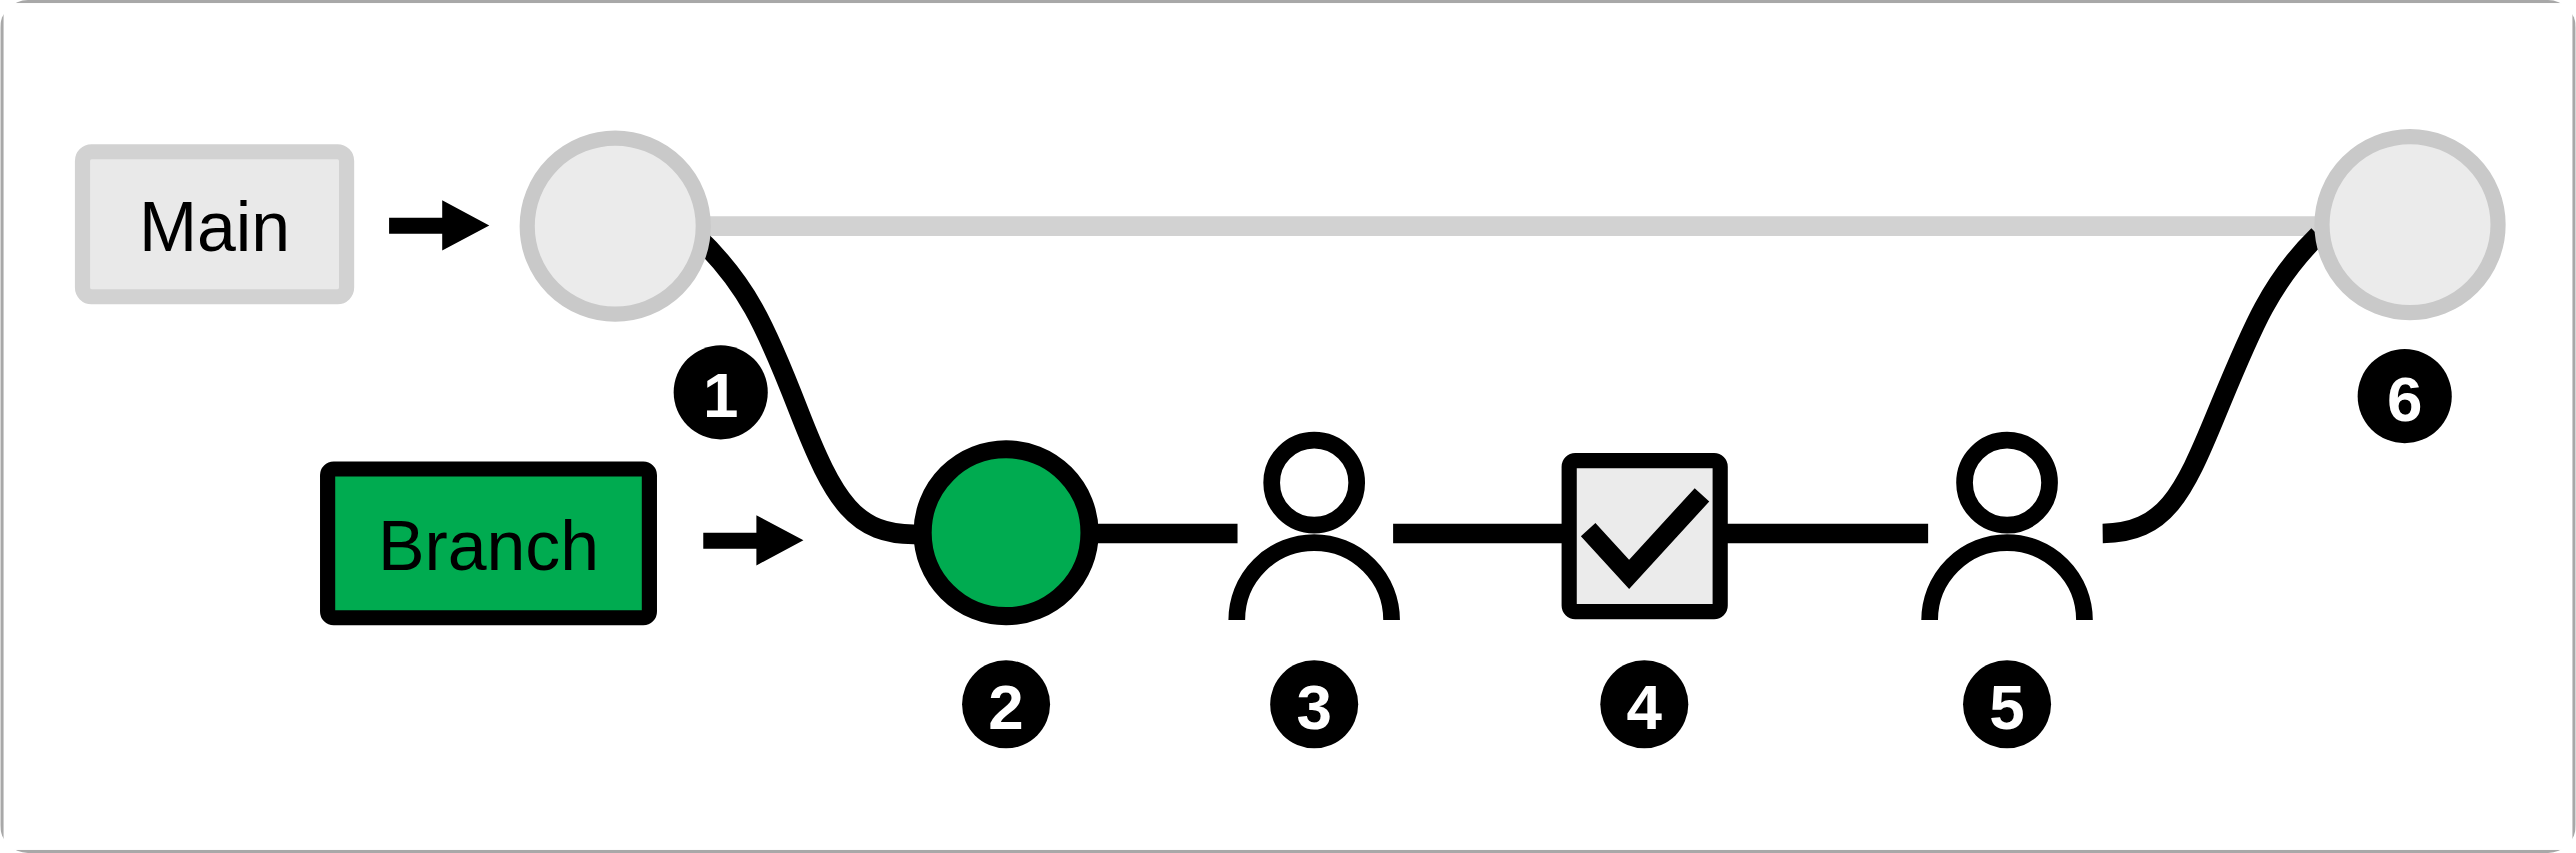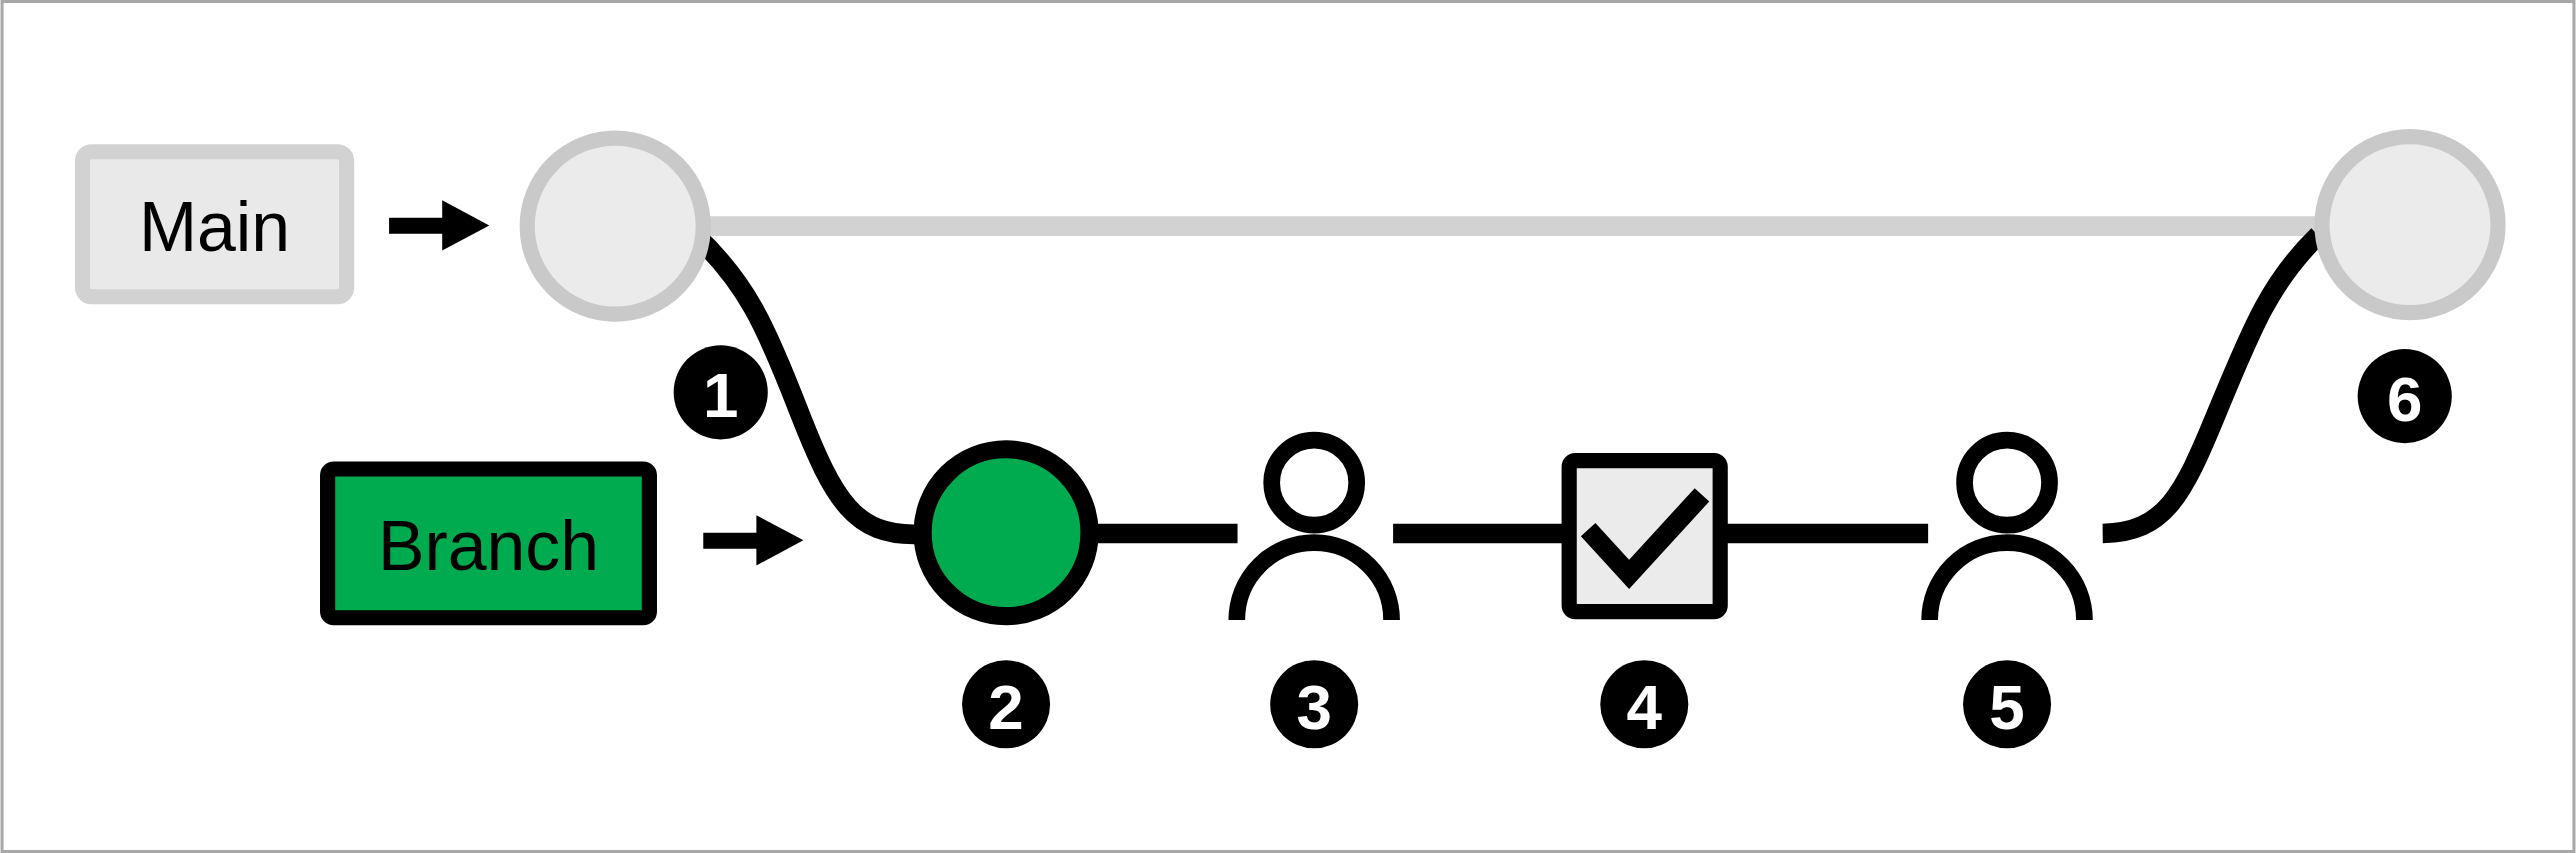--- a/index.html
+++ b/index.html
@@ -6,20 +6,21 @@
     --green:#00AB50; --node-fill:#EBEBEB; --node-border:#C9C9C9;
     --box-fill:#E9E9E9; --box-border:#D2D2D2; --line-gray:#D2D2D2;
     --black:#000000; --badge-bg:#000000; --badge-text:#FFFFFF;
     --frame:#A8A8A8; --background:#FFFFFF;
   }
   html,body{margin:0;padding:0;background:#fff;}
   .stage{
     width:2576px;height:853px;position:relative;
     background:var(--background);overflow:hidden;
     font-family:"Liberation Sans", sans-serif;
+    border-radius:28px;
   }
   svg{display:block;width:2576px;height:853px;}
   .node-label{
     font-family:"Liberation Sans", sans-serif;
     font-size:92px;fill:var(--black);
   }
   .badge-digit{
     font-family:"Liberation Sans", sans-serif;
     font-size:84px;font-weight:600;fill:var(--badge-text);
   }

